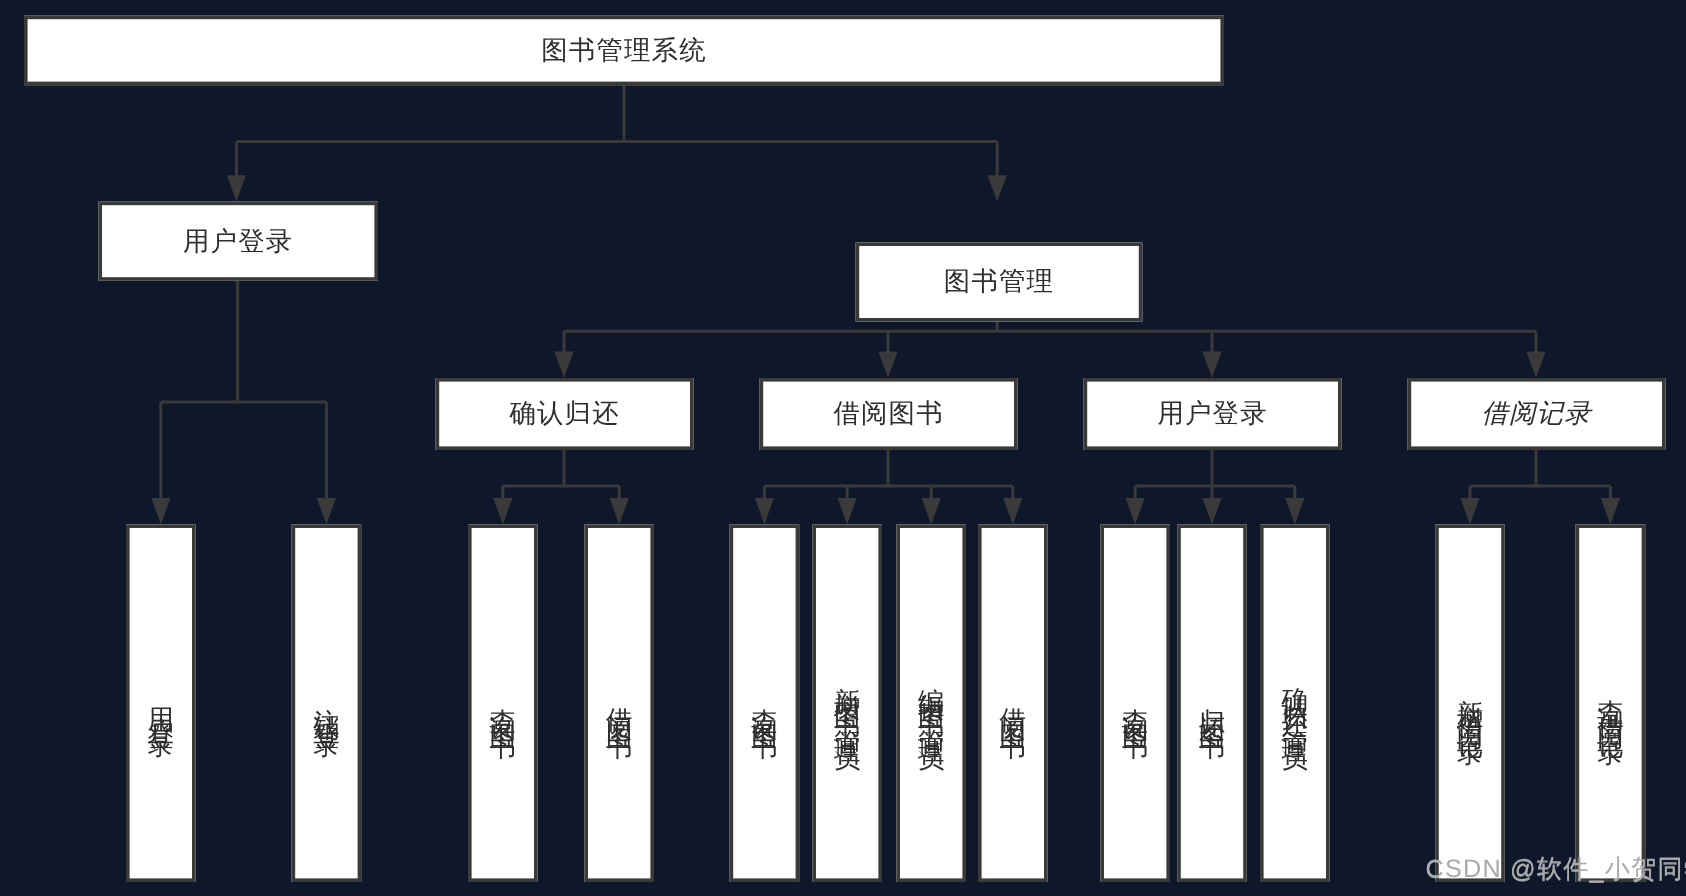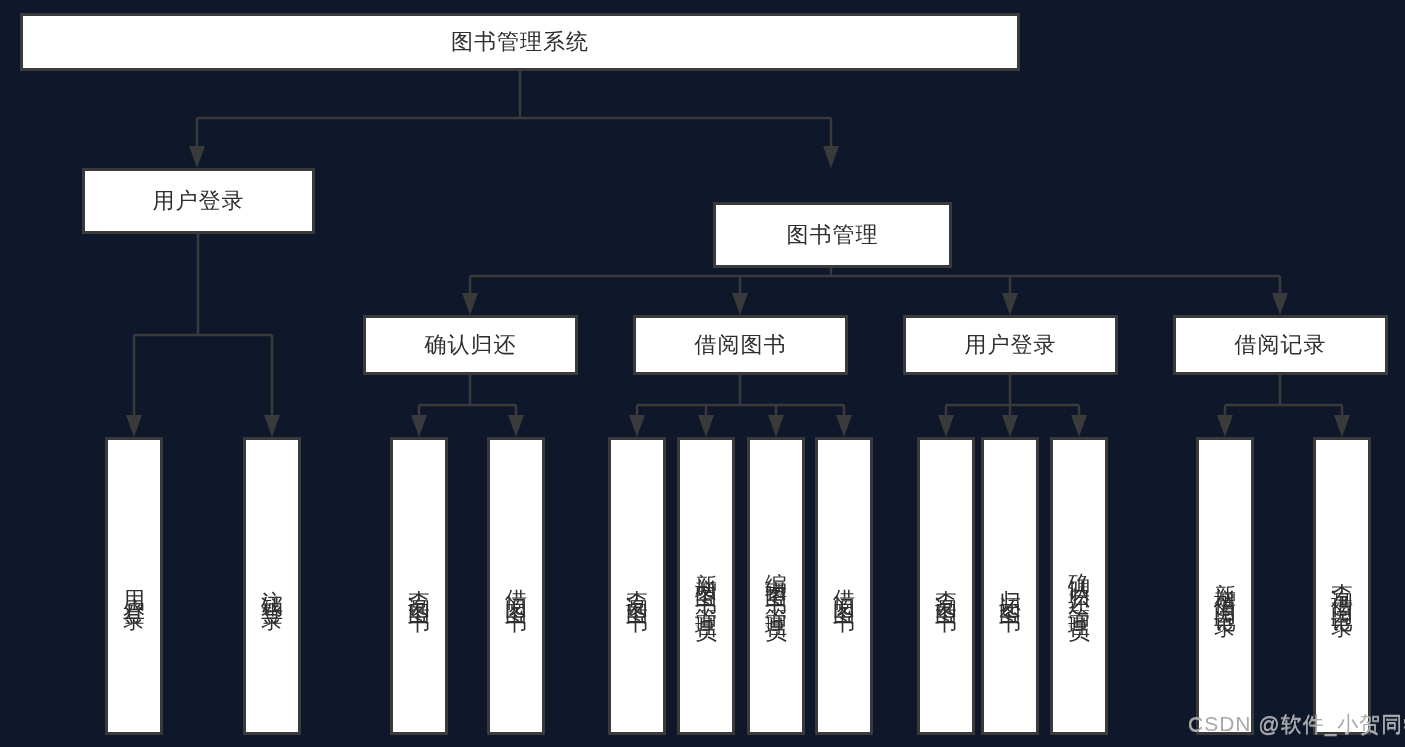--- a/index.html
+++ b/index.html
@@ -156,21 +156,21 @@
 
   <div class="box hbox-l3" style="left:363px;">
     <span>确认归还</span>
   </div>
   <div class="box hbox-l3" style="left:633px;">
     <span>借阅图书</span>
   </div>
   <div class="box hbox-l3" style="left:903px;">
     <span>用户登录</span>
   </div>
-  <div class="box hbox-l3" style="left:1173px;">
+  <div class="box hbox-l3" style="left:1173px;font-style:italic;">
     <span>借阅记录</span>
   </div>
 
   <div class="vbox" style="left:105px;">
     <span class="vtext">用户登录</span>
   </div>
   <div class="vbox" style="left:243px;">
     <span class="vtext">注销登录</span>
   </div>
 

